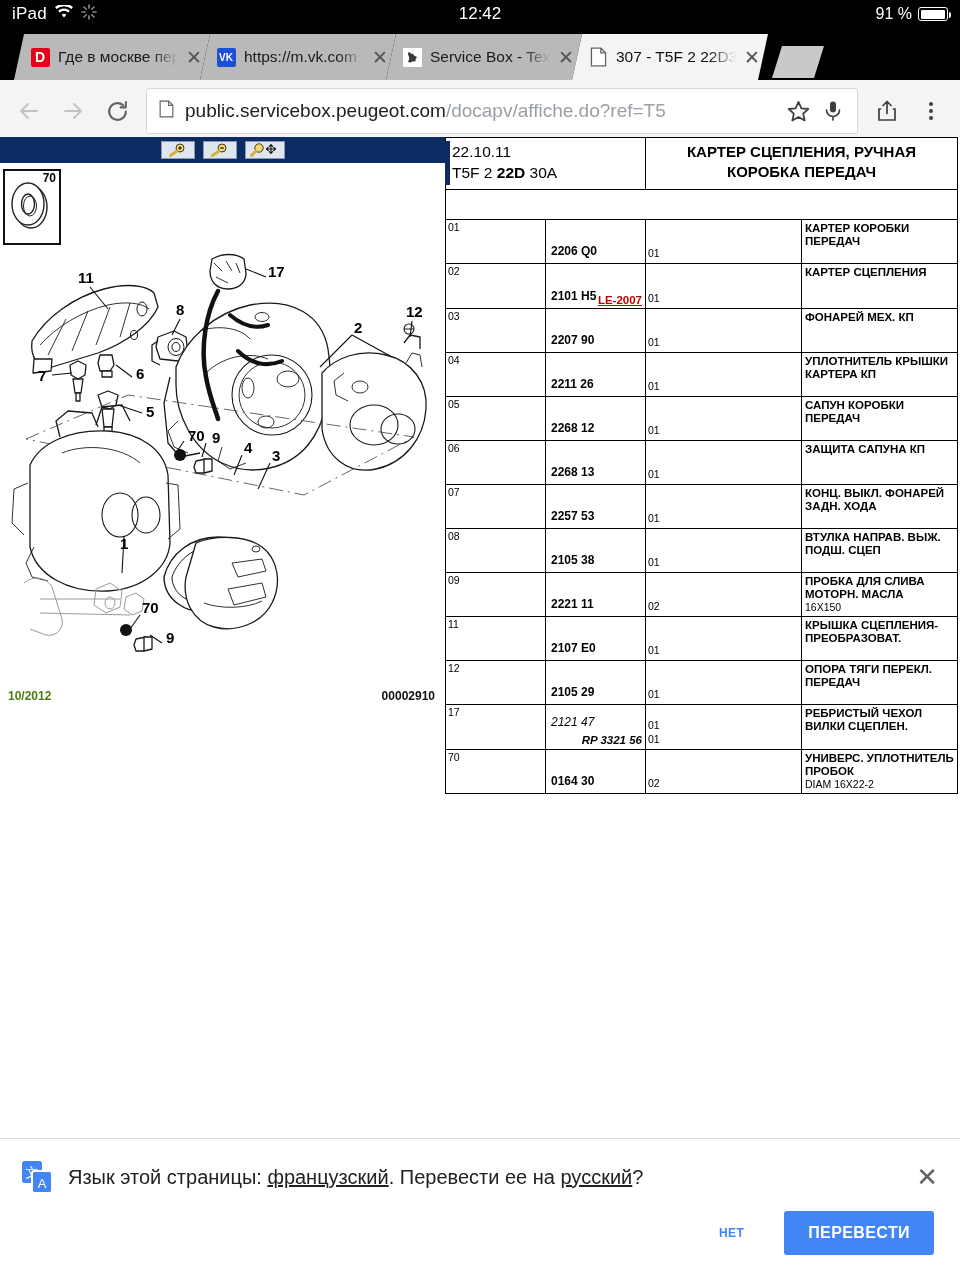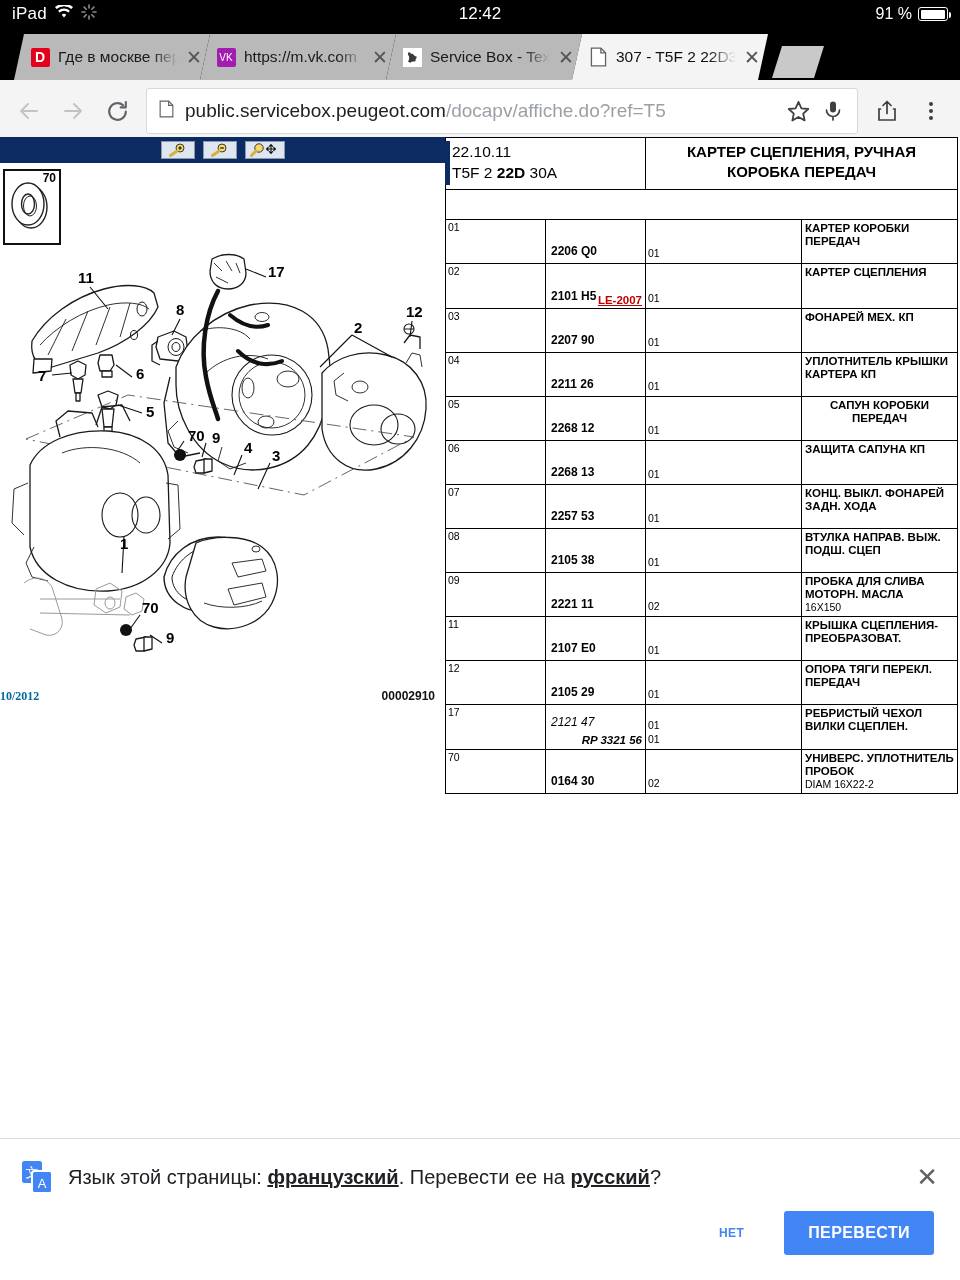--- a/index.html
+++ b/index.html
@@ -57,21 +57,21 @@
     -webkit-mask-image: linear-gradient(to right, #000 78%, rgba(0,0,0,0));
     mask-image: linear-gradient(to right, #000 78%, rgba(0,0,0,0));
   }
   .tab .close{ flex:0 0 18px; font-size:19px; color:#555; line-height:1; }
   .newtab{
     height:32px;width:52px;margin-left:14px;margin-bottom:2px;background:#c9c9c9;
     clip-path: polygon(10px 0, 100% 0, calc(100% - 10px) 100%, 0 100%);
   }
   .fav-d{ width:19px;height:19px;background:#e2001a;color:#fff;font-weight:bold;
       font-size:14px;display:flex;align-items:center;justify-content:center;border-radius:2px;}
-  .fav-vk{ width:19px;height:19px;background:#a21caf;color:#fff;font-weight:normal;
+  .fav-vk{ width:19px;height:19px;background:#1d4ed8;color:#fff;font-weight:bold;
       font-size:10px;display:flex;align-items:center;justify-content:center;border-radius:2px;}
   .fav-pg{ width:19px;height:19px;background:#fff;display:flex;align-items:center;justify-content:center;}
   .fav-doc{ width:17px;height:20px;}
 
   .omnibar{
     height:62px; background:#f4f4f4; display:flex; align-items:center;
     padding:0 14px; gap:14px;justify-content:flex-end;
   }
   .navbtn{ width:30px;height:30px; display:flex;align-items:center;justify-content:center; color:#5f6368;}
   .navbtn.disabled{ color:#c2c2c2; }
@@ -104,21 +104,21 @@
     width:34px;height:18px;background:#dfe6ef;border:1px solid #8a99ad;
     display:flex;align-items:center;justify-content:center;
   }
   .zbtn.wide{ width:40px; }
   .thumb{
     position:absolute; left:3px; top:32px; width:58px; height:76px;
     border:2px solid #111; background:#fff;
   }
   .thumb .num{ position:absolute; right:3px; top:0px; font-size:12px; font-weight:bold;}
   .diagram{ position:absolute; left:0; top:110px; width:445px; height:560px; }
-  .dg-date{ position:absolute; left:0; top:552px; font-size:12px; font-weight:bold; color:#0369a1;font-family:Liberation Serif, serif;}
+  .dg-date{ position:absolute; left:8px; top:552px; font-size:12px; font-weight:bold; color:#4d7c0f;}
   .dg-code{ position:absolute; right:10px; top:552px; font-size:12px; font-weight:bold; color:#111;}
 
   
   .pane-right{ width:515px; position:relative; }
   .rtable{ width:513px; border-collapse:collapse; table-layout:fixed; }
   .rtable td{ border:1px solid #000; vertical-align:top; padding:0; }
   .hdr-date{ width:200px; height:52px; padding:3px 6px !important; font-size:15.5px; line-height:21px;}
   .hdr-title{ text-align:center; font-size:15px; font-weight:bold; line-height:20px; padding:4px 8px !important;}
   .blank-row td{ height:30px; }
   .c-idx{ width:20px; font-size:10.5px; padding:1px 2px !important; }
@@ -138,21 +138,21 @@
   .bluemark{ position:absolute; left:0px; top:4px; width:5px; height:44px; background:#0d2b63; }
 
   
   .translate{
     position:absolute; left:0; right:0; bottom:0; height:142px;
     background:#fff; border-top:1px solid #dcdcdc;
   }
   .tr-row1{ display:flex; align-items:center; padding:22px 22px 0 22px; gap:16px;}
   .tr-icon{ width:30px;height:32px; flex:0 0 30px; position:relative; }
   .tr-text{ font-size:20px; color:#202124; flex:1 1 auto;}
-  .tr-text u{ text-decoration:underline;font-weight:bold; }
+  .tr-text u{ text-decoration:underline; }
   .tr-close{ font-size:26px; color:#5f6368; cursor:pointer; }
   .tr-row2{ display:flex; align-items:center; justify-content:flex-end; gap:26px;
             padding:18px 26px 0 0;}
   .btn-no{ color:#4285f4; font-size:12px; font-weight:bold; letter-spacing:0.4px;
            background:none;border:none;padding:10px 14px; font-family:inherit;}
   .btn-yes{ background:#4285f4; color:#fff; font-size:16px; font-weight:bold;
             letter-spacing:0.4px; border:none; border-radius:3px; padding:13px 24px;
             font-family:inherit;}
 </style>
 </head>
@@ -524,21 +524,21 @@
               <td class="c-desc" style="height: 44px;"><div>УПЛОТНИТЕЛЬ КРЫШКИ КАРТЕРА КП</div><div class="desc-sub"></div></td>
             </tr>
             <tr>
               <td class="c-idx">05</td>
               <td class="c-ref">
                 <span class="ref-main">2268 12</span>
               </td>
               <td class="c-qty qty-cell">
                 <span class="qty-v">01</span>
               </td>
-              <td class="c-desc" style="height: 44px; text-align: center;"><div>САПУН КОРОБКИ ПЕРЕДАЧ</div><div class="desc-sub"></div></td>
+              <td class="c-desc" style="height: 44px;"><div>САПУН КОРОБКИ ПЕРЕДАЧ</div><div class="desc-sub"></div></td>
             </tr>
             <tr>
               <td class="c-idx">06</td>
               <td class="c-ref">
                 <span class="ref-main">2268 13</span>
               </td>
               <td class="c-qty qty-cell">
                 <span class="qty-v">01</span>
               </td>
               <td class="c-desc" style="height: 44px;"><div>ЗАЩИТА САПУНА КП</div><div class="desc-sub"></div></td>

